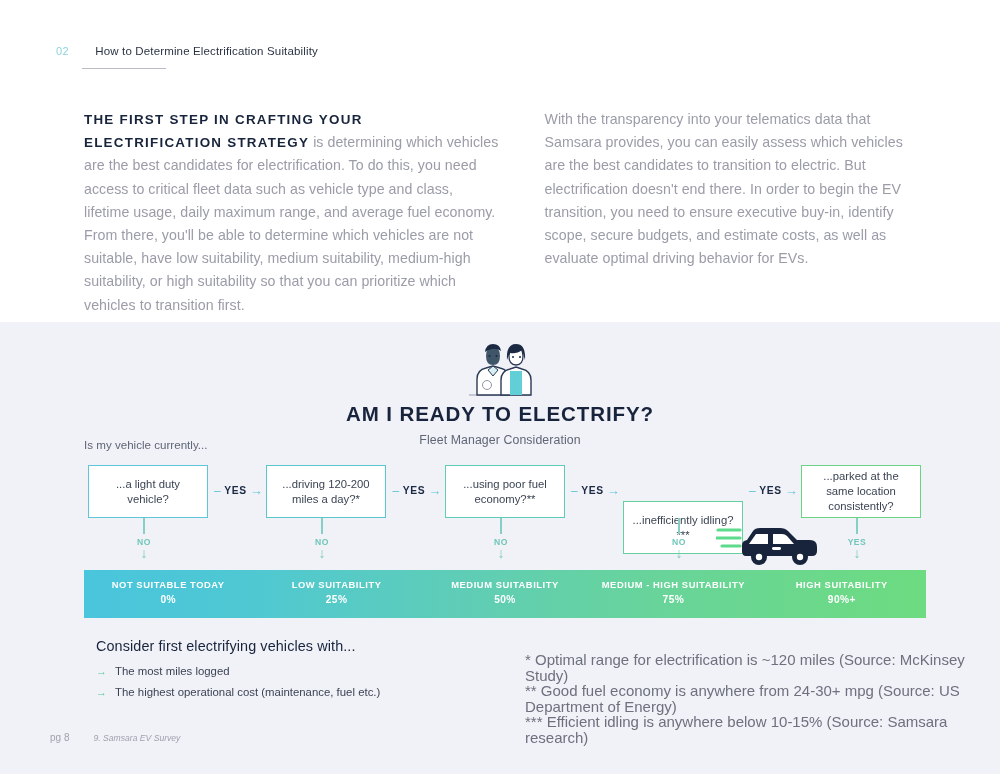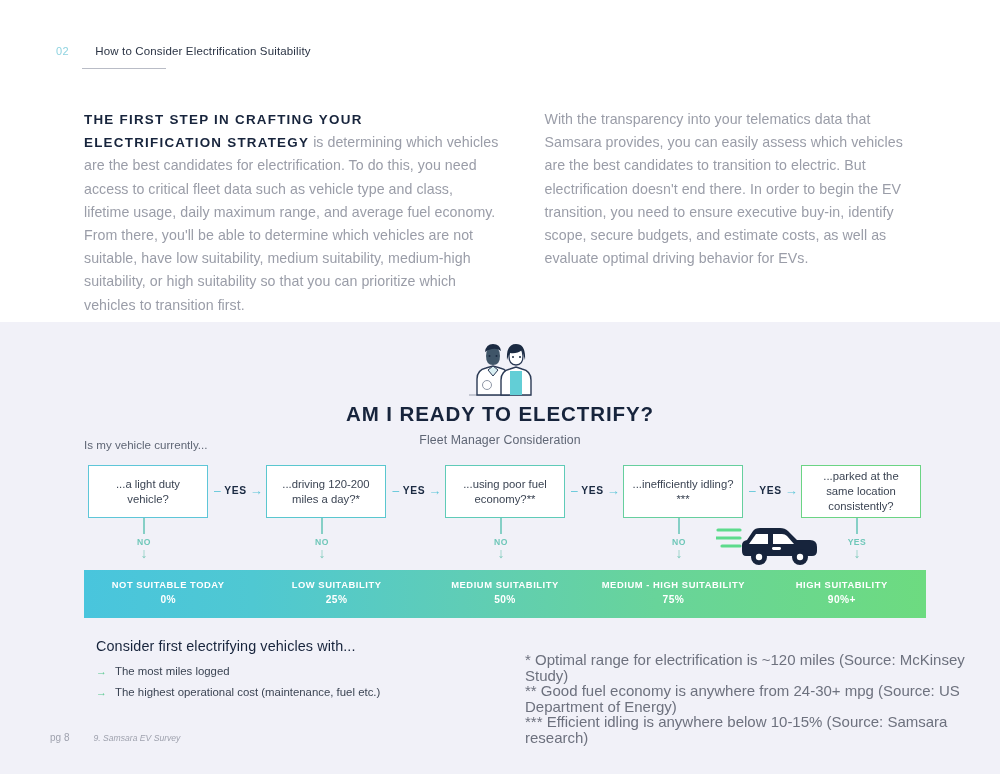--- a/index.html
+++ b/index.html
@@ -88,21 +88,21 @@
   .footer .pg { color: #9fa2ae; font-size: 10px; }
   .footer .src { color: #9fa2ae; font-size: 8.6px; font-style: italic; }
 </style>
 </head>
 <body>
 
 <div class="page">
 
   <div class="header">
     <span class="header-num">02</span>
-    <span class="header-title">How to Consider Electrification Suitability</span>
+    <span class="header-title">How to Determine Electrification Suitability</span>
   </div>
   <div class="header-rule"></div>
 
   <div class="intro">
     <div class="col">
       <p><span class="lead">THE FIRST STEP IN CRAFTING YOUR ELECTRIFICATION STRATEGY</span><span> is determining which vehicles are the best candidates for electrification. To do this, you need access to critical fleet data such as vehicle type and class, lifetime usage, daily maximum range, and average fuel economy. From there, you'll be able to determine which vehicles are not suitable, have low suitability, medium suitability, medium-high suitability, or high suitability so that you can prioritize which vehicles to transition first.</span></p>
     </div>
     <div class="col col-right">
       <p>With the transparency into your telematics data that Samsara provides, you can easily assess which vehicles are the best candidates to transition to electric. But electrification doesn't end there. In order to begin the EV transition, you need to ensure executive buy-in, identify scope, secure budgets, and estimate costs, as well as evaluate optimal driving behavior for EVs.</p>
     </div>
@@ -144,21 +144,21 @@
     <div class="flow">
       <div class="qbox" id="q0" style="left: 84px; width: 120px; border-color: rgb(94, 198, 216);">
         <span>...a light duty vehicle?</span>
       </div>
       <div class="qbox" id="q1" style="left: 262px; width: 120px; border-color: rgb(90, 199, 207);">
         <span>...driving 120-200 miles a day?*</span>
       </div>
       <div class="qbox" id="q2" style="left: 441px; width: 120px; border-color: rgb(95, 203, 184);">
         <span>...using poor fuel economy?**</span>
       </div>
-      <div class="qbox" id="q3" style="left: 619px; width: 120px; border-color: rgb(102, 207, 158);">
+      <div class="qbox" id="q3" style="left: 619px; width: 120px; border-color: rgb(102, 207, 158); margin-top: 36px;">
         <span>...inefficiently idling?***</span>
       </div>
       <div class="qbox" id="q4" style="left: 797px; width: 120px; border-color: rgb(107, 212, 132);">
         <span>...parked at the same location consistently?</span>
       </div>
 
       <div class="yes-link" id="y0" style="left: 210px;">
         <span class="dash">–</span>
         <span>YES</span>
         <span class="arr">→</span>

